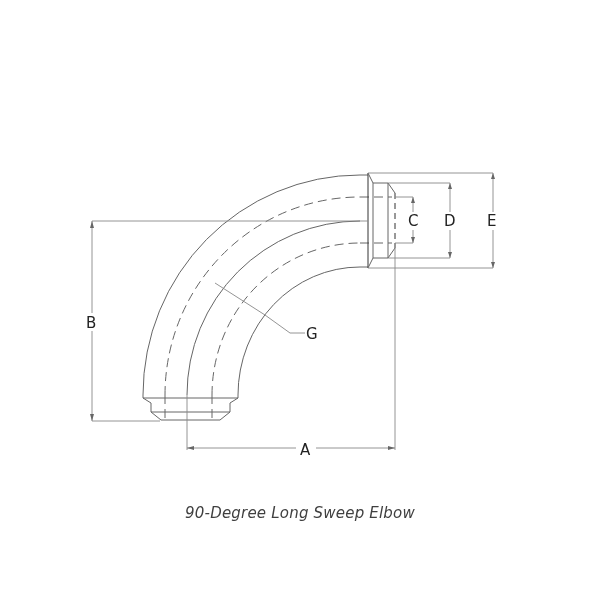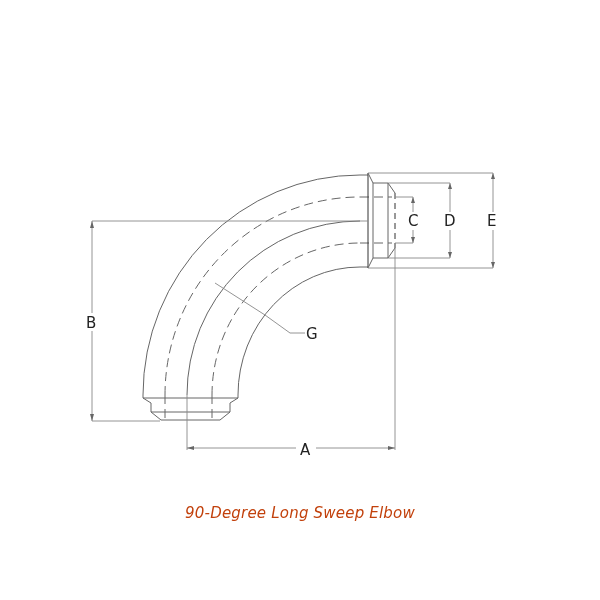--- a/index.html
+++ b/index.html
@@ -1,19 +1,19 @@
 <!DOCTYPE html>
 <html><head>
 <meta charset="utf-8">
 <style>
   html, body { margin:0; padding:0; background:#ffffff; }
   body { width:600px; height:600px; position:relative; overflow:hidden; font-family:"DejaVu Sans", sans-serif; }
   svg { position:absolute; left:0; top:0; }
   .lbl { font-family:"DejaVu Sans", sans-serif; font-size:15px; fill:#222; }
-  .caption { position:absolute; left:0; width:600px; top:504px; text-align:center; font-family:"DejaVu Sans", sans-serif; font-style:italic; font-size:15px; color:#c2410c; letter-spacing:0.2px; }
+  .caption { position:absolute; left:0; width:600px; top:504px; text-align:center; font-family:"DejaVu Sans", sans-serif; font-style:italic; font-size:15px; color:#404040; letter-spacing:0.2px; }
 </style>
 </head>
 <body>
 
 <svg width="600" height="600" viewBox="0 0 600 600">
   <g fill="none" stroke="#666" stroke-width="1">
 
     <path d="M143,395 A217,220 0 0 1 360,175"></path>
 
     <path d="M165,395 A195,198 0 0 1 360,197" stroke-dasharray="9,5"></path>

